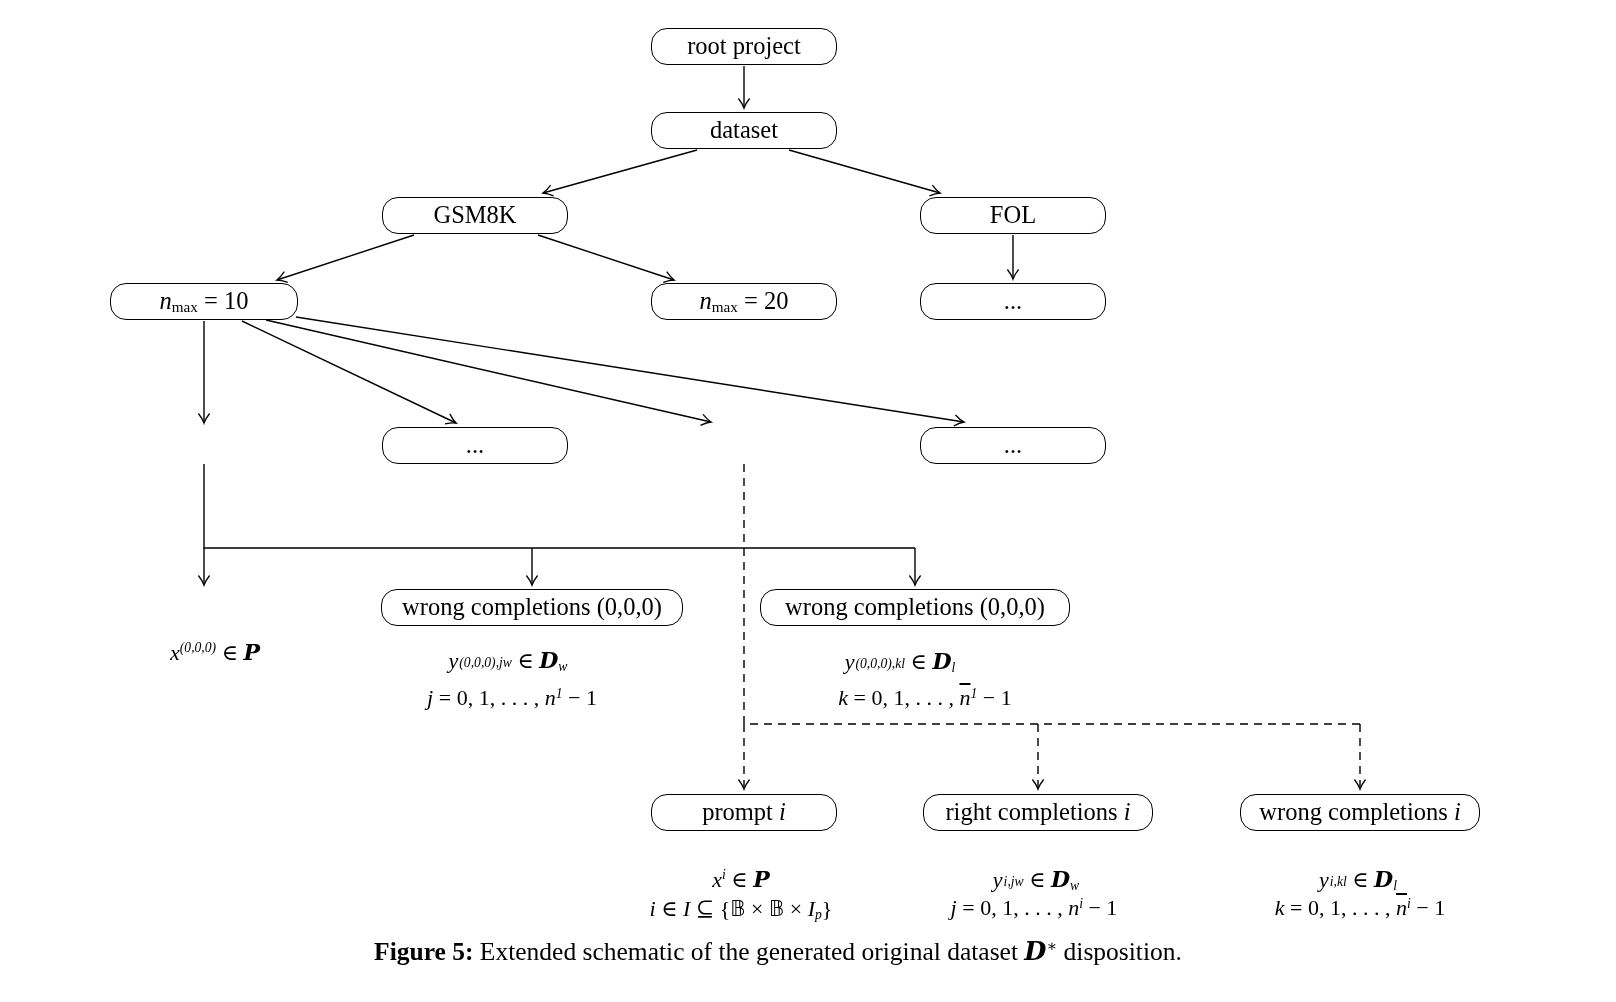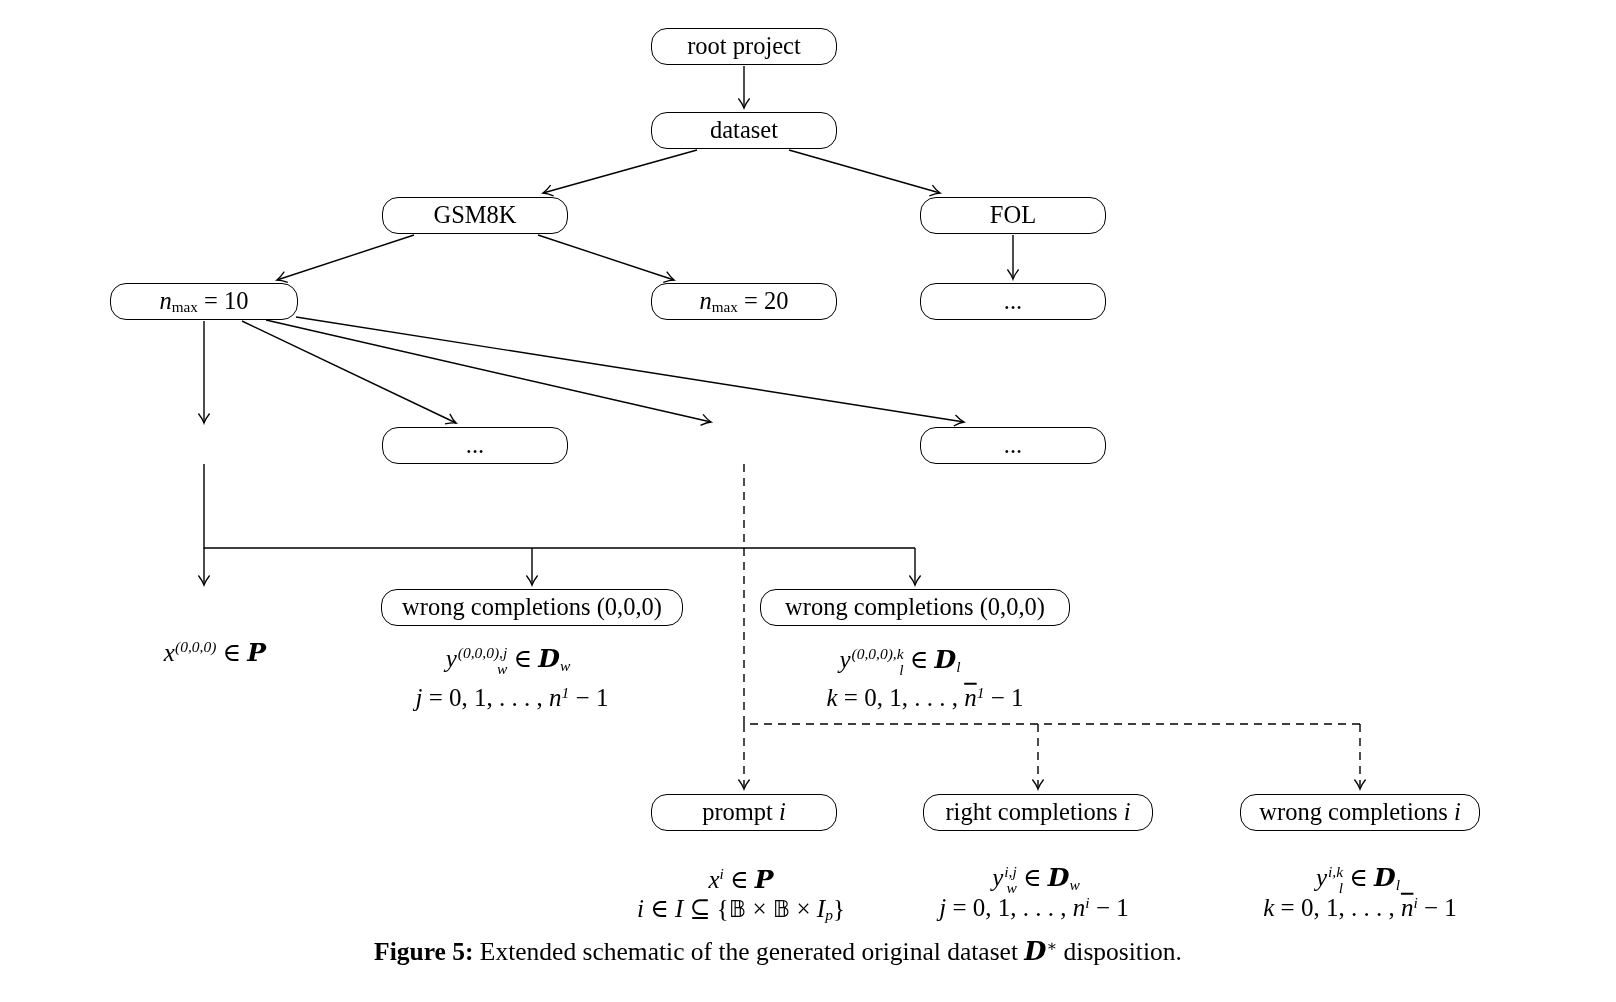--- a/index.html
+++ b/index.html
@@ -11,38 +11,38 @@
   .edges{position:absolute;left:0;top:0;z-index:1;}
   .node{
     position:absolute;height:37px;box-sizing:border-box;z-index:2;
     border:1.6px solid #000;border-radius:16px;background:#fff;
     display:flex;align-items:center;justify-content:center;
     font-size:24.5px;line-height:1;
   }
   .node .lbl{white-space:nowrap;}
   .math{
     position:absolute;z-index:1;transform:translate(-50%,-50%);
-    white-space:nowrap;font-size:25px;text-align:center;
+    white-space:nowrap;font-size:22px;text-align:center;
   }
   .caption{
     position:absolute;left:0;width:1556px;top:936px;z-index:2;
     font-size:25.5px;text-align:center;white-space:nowrap;
   }
   
   .m-t{}
   .m-i{font-style:italic;}
   .m-b{font-weight:bold;}
   .m-cal{font-style:italic;font-weight:bold;font-family:"DejaVu Serif","Liberation Serif",serif;}
   .m-bb{font-family:"DejaVu Sans","DejaVu Serif",sans-serif;font-size:0.95em;}
   .m-bar{font-style:italic;text-decoration:overline;}
   .m-sup{font-size:0.62em;vertical-align:0.55em;font-style:italic;}
   .m-sub{font-size:0.62em;vertical-align:-0.22em;font-style:italic;}
   .m-rsub{font-size:0.62em;vertical-align:-0.22em;}
   .stack{
-    display:inline-flex;flex-direction:column;align-items:flex-end;
+    display:inline-flex;flex-direction:row;align-items:flex-start;
     font-size:0.62em;line-height:1.04;vertical-align:middle;font-style:italic;
     margin-left:1px;
   }
 </style>
 </head>
 <body>
 
 <div class="canvas">
 
   <svg class="edges" width="1616" height="1002" viewBox="0 0 1616 1002">

